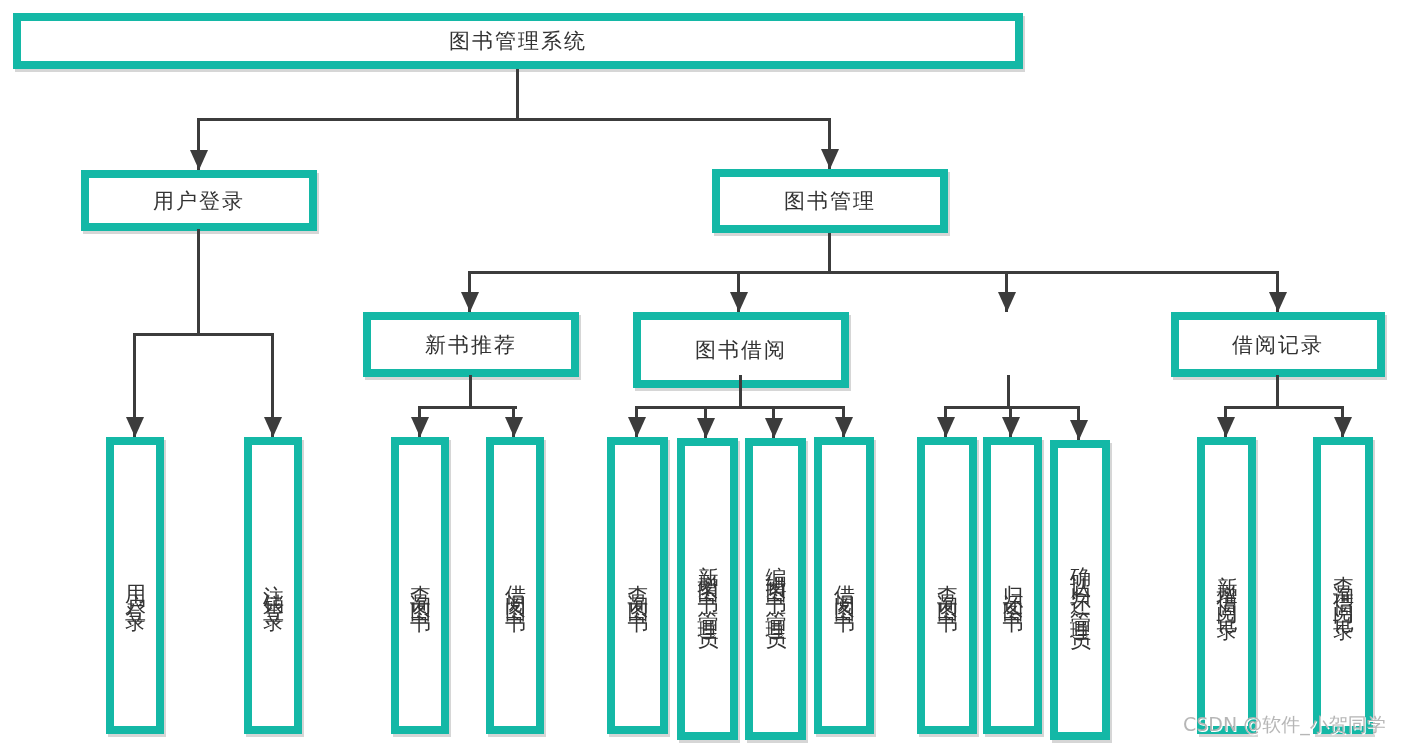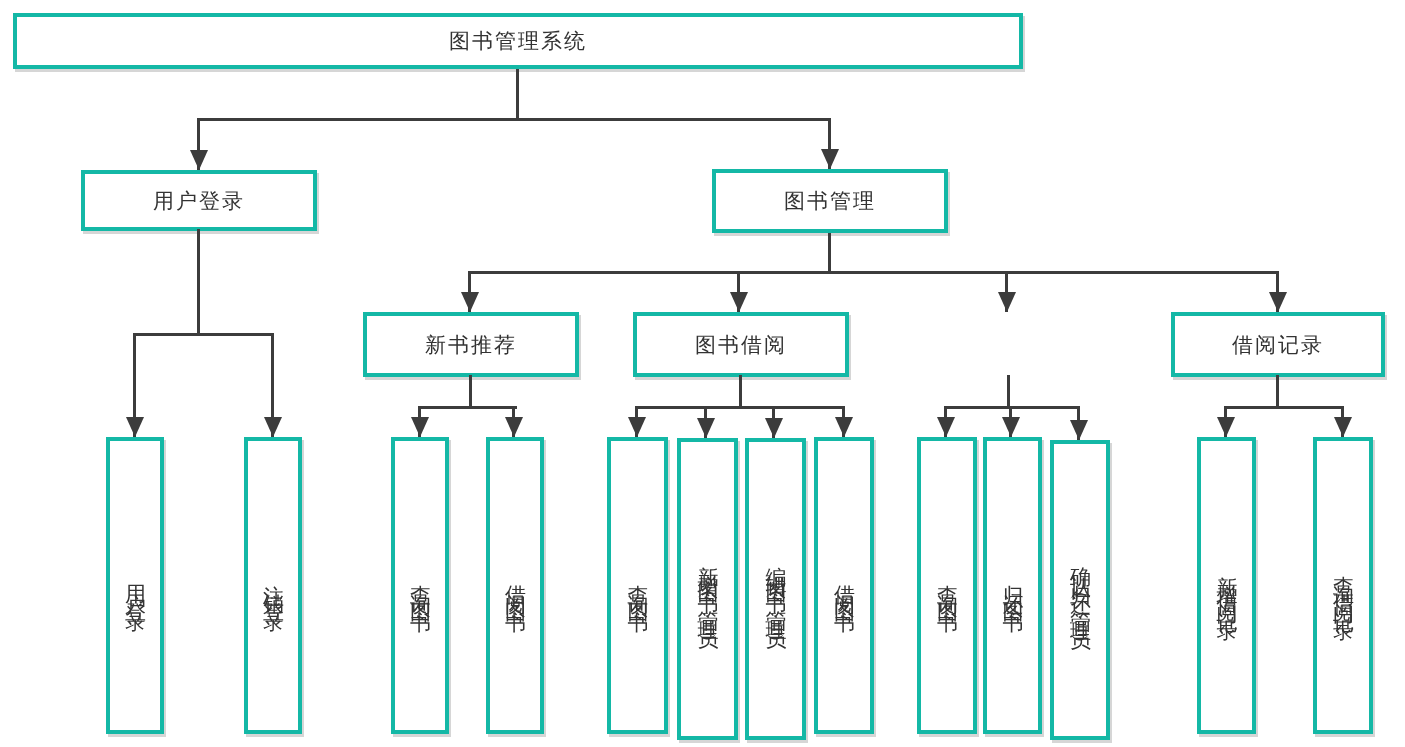--- a/index.html
+++ b/index.html
@@ -1,21 +1,21 @@
 <!DOCTYPE html>
 <html><head>
 <meta charset="utf-8">
 <style>
   html,body { margin:0; padding:0; background:#ffffff; }
   body { width:1405px; height:747px; font-family:"DejaVu Sans", sans-serif; }
   .stage { position:relative; width:1405px; height:747px; background:#ffffff; overflow:hidden; }
 
   .node {
     position:absolute; box-sizing:border-box;
-    border:4px solid #14b8a6; background:#ffffff;
+    border:8px solid #14b8a6; background:#ffffff;
     display:flex; align-items:center; justify-content:center;
     color:#333333;
     box-shadow:2px 3px 0 rgba(165,165,165,0.45);
   }
   .node.h { font-size:21px; letter-spacing:2px; white-space:nowrap; }
   .node.v {
     writing-mode:vertical-rl; text-orientation:mixed;
     font-size:21px; letter-spacing:9px; line-height:1;
   }
 
@@ -44,21 +44,21 @@
 <body>
 
 <div class="stage">
 
   <div class="node h" style="left:13px; top:13px; width:1010px; height:56px;">图书管理系统</div>
 
   <div class="node h" style="left:81px; top:170px; width:236px; height:61px;">用户登录</div>
   <div class="node h" style="left:363px; top:312px; width:216px; height:65px;">新书推荐</div>
 
   <div class="node h" style="left:712px; top:169px; width:236px; height:64px;">图书管理</div>
-  <div class="node h" style="left:633px; top:312px; width:216px; height:65px;">图书借阅</div>
+  <div class="node h" style="left:633px; top:312px; width:216px; height:76px;">图书借阅</div>
   <div class="node h" style="left:1171px; top:312px; width:214px; height:65px;">借阅记录</div>
 
   <div class="node v" style="left:106px; top:437px; width:58px; height:297px;">用户登录</div>
   <div class="node v" style="left:244px; top:437px; width:58px; height:297px;">注销登录</div>
 
   <div class="node v" style="left:391px; top:437px; width:58px; height:297px;">查询图书</div>
   <div class="node v" style="left:486px; top:437px; width:58px; height:297px;">借阅图书</div>
 
   <div class="node v" style="left:607px; top:437px; width:61px; height:297px;">查询图书</div>
   <div class="node v" style="left:677px; top:438px; width:61px; height:302px;">新增图书（管理员）</div>
@@ -105,14 +105,15 @@
   <div class="hline" style="left:944px; top:406px; width:136px;"></div>
   <div class="arrow" style="left:944px; top:407px; height:30px;"></div>
   <div class="arrow" style="left:1009px; top:407px; height:30px;"></div>
   <div class="arrow" style="left:1077px; top:407px; height:33px;"></div>
 
   <div class="vline" style="left:1276px; top:375px; height:33px;"></div>
   <div class="hline" style="left:1224px; top:406px; width:120px;"></div>
   <div class="arrow" style="left:1224px; top:407px; height:30px;"></div>
   <div class="arrow" style="left:1341px; top:407px; height:30px;"></div>
 
+  <div class="watermark">CSDN @软件_小贺同学</div>
 
 </div>
 
 </body></html>

